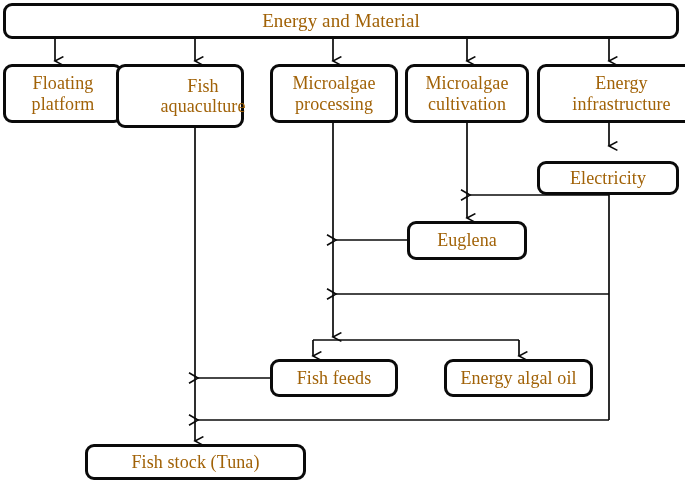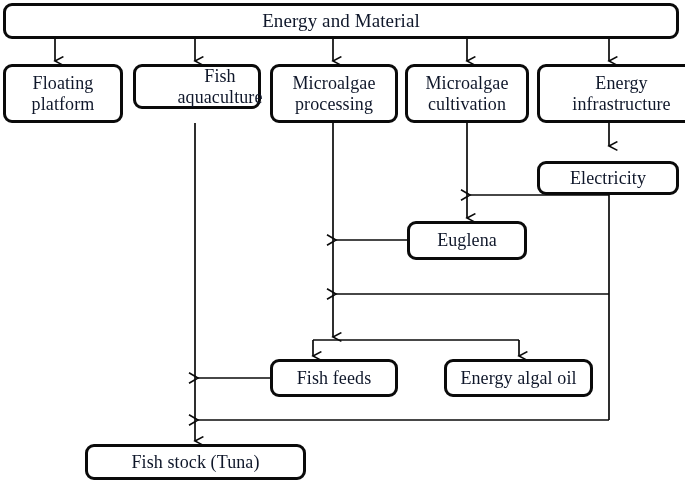--- a/index.html
+++ b/index.html
@@ -27,21 +27,21 @@
   .node {
     position: absolute;
     box-sizing: border-box;
     border: 3px solid #0a0a0a;
     border-radius: 9px;
     background: #ffffff;
     display: flex;
     align-items: center;
     justify-content: center;
     text-align: center;
-    color: #0f172a;
+    color: #a16207;
     line-height: 1.12;
     letter-spacing: 0.1px;
     z-index: 2;
   }
   .node .node-label {
     display: block;
     white-space: pre-line;
     padding: 0 4px;
   }
   .node-title {
@@ -142,21 +142,21 @@
 
   <div class="node node-title" style="left:3px; top:3px; width:676px; height:36px;">
     <span class="node-label">Energy and Material</span>
   </div>
 
   <div class="node node-two-line" style="left:3px; top:64px; width:120px; height:59px;font-family:Liberation Serif, serif;">
     <span class="node-label">Floating
 platform</span>
   </div>
 
-  <div class="node node-two-line" style="left:133px; top:64px; width:128px; height:45px;padding-left:46px;">
+  <div class="node node-two-line" style="left:116px; top:64px; width:128px; height:64px;padding-left:46px;">
     <span class="node-label">Fish
 aquaculture</span>
   </div>
 
   <div class="node node-two-line" style="left:270px; top:64px; width:128px; height:59px;">
     <span class="node-label">Microalgae
 processing</span>
   </div>
 
   <div class="node node-two-line" style="left:405px; top:64px; width:124px; height:59px;">

